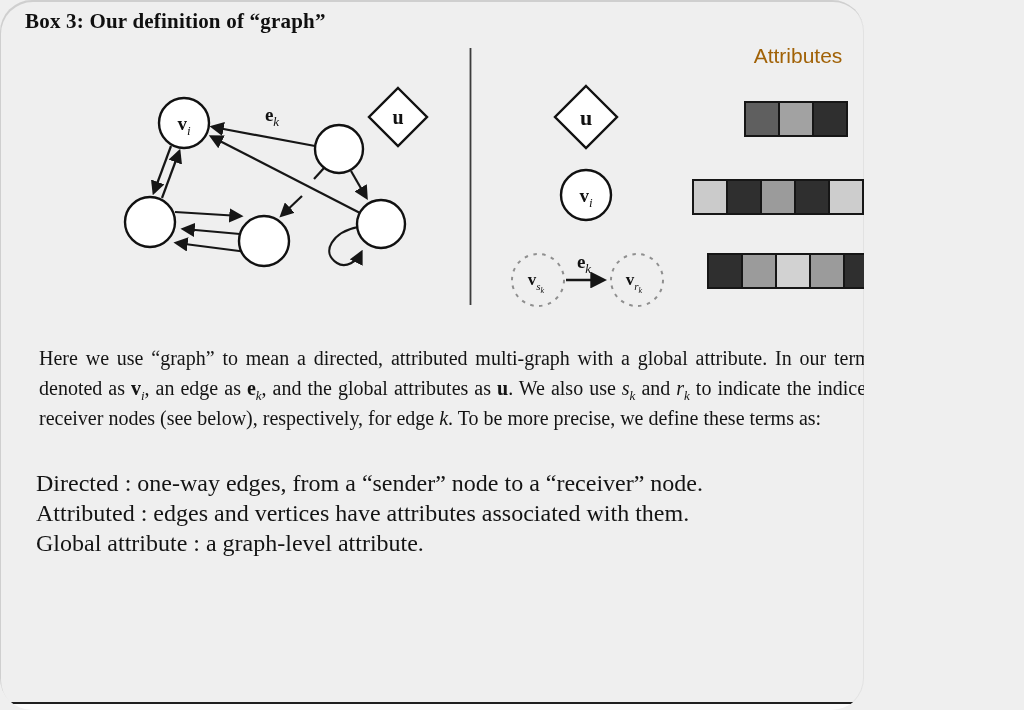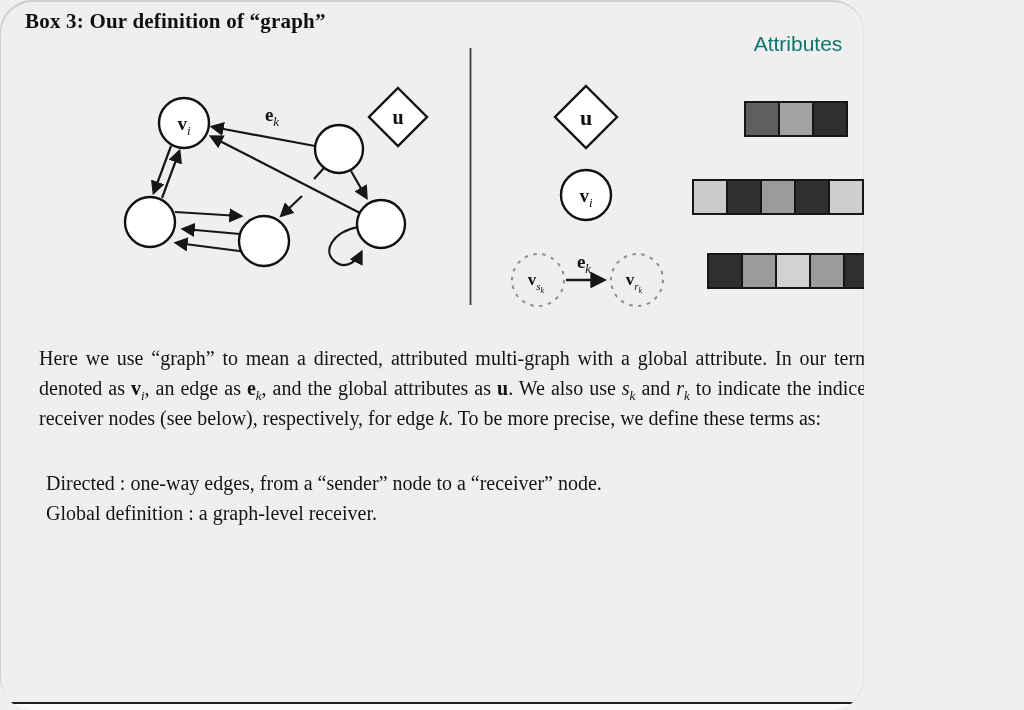--- a/index.html
+++ b/index.html
@@ -9,38 +9,38 @@
     box-shadow:inset 1px 2px 0 #cfcfcf, inset -1px 0 0 #e2e2e2;
     border-radius:32px;
   }
   .title{
     position:absolute;left:25px;top:8px;margin:0;
     font-size:21px;font-weight:bold;line-height:26px;color:#101010;
     letter-spacing:.2px;
   }
   .figure-svg{position:absolute;left:0;top:0;}
   .attributes-heading{
-    position:absolute;left:698px;top:32px;width:200px;text-align:center;
-    font-family:"Liberation Sans",sans-serif;font-size:21px;color:#0f766e;
+    position:absolute;left:698px;top:44px;width:200px;text-align:center;
+    font-family:"Liberation Sans",sans-serif;font-size:21px;color:#a16207;
   }
   .bar{position:absolute;display:flex;}
   .bar-cell{
     width:36px;height:36px;box-sizing:border-box;border:2px solid #161616;
     margin-left:-2px;
   }
   .bar-cell:first-child{margin-left:0;}
   .para{
     position:absolute;left:23px;width:981px;margin:16px;
     font-size:20px;line-height:30px;text-align:justify;
   }
   .p1{top:327px;}
   .p2{top:633px;}
   .defs{
-    position:absolute;left:46px;top:468px;width:958px;
-    font-size:20px;line-height:30px;
+    position:absolute;left:36px;top:468px;width:958px;
+    font-size:24px;line-height:30px;
   }
   sub{font-size:13px;line-height:0;}
   .bottom-rule{
     position:absolute;left:0;top:702px;width:1024px;height:2px;background:#1f1f1f;
   }
   .below-rule{
     position:absolute;left:0;top:704px;width:1024px;height:6px;background:#fbfbfb;
   }
   .svg-label{fill:#111;font-family:"Liberation Serif",serif;}
 </style>
@@ -121,19 +121,20 @@
       <div class="bar-cell" style="background: rgb(155, 155, 155);"></div>
       <div class="bar-cell" style="background: rgb(210, 210, 210);"></div>
       <div class="bar-cell" style="background: rgb(155, 155, 155);"></div>
       <div class="bar-cell" style="background: rgb(47, 47, 47);"></div>
     </div>
 
   <p class="para p1"><span>Here we use “graph” to mean a directed, attributed multi-graph with a global attribute. In our terminology, a node is denoted as </span><span style="font-weight: bold;">v</span><sub style="font-style: italic;">i</sub><span>, an edge as </span><span style="font-weight: bold;">e</span><sub style="font-style: italic;">k</sub><span>, and the global attributes as </span><span style="font-weight: bold;">u</span><span>. We also use </span><span style="font-style: italic;">s</span><sub style="font-style: italic;">k</sub><span> and </span><span style="font-style: italic;">r</span><sub style="font-style: italic;">k</sub><span> to indicate the indices of the sender and receiver nodes (see below), respectively, for edge </span><span style="font-style: italic;">k</span><span>. To be more precise, we define these terms as:</span></p>
 
   <div class="defs">
       <div class="def-row"><span>Directed</span><span> : </span><span>one-way edges, from a “sender” node to a “receiver” node.</span></div>
-      <div class="def-row"><span>Global definition</span><span> : </span><span>a graph-level receiver.</span></div>
+      <div class="def-row"><span>Attributed</span><span> : </span><span>edges and vertices have attributes associated with them.</span></div>
+      <div class="def-row"><span>Global attribute</span><span> : </span><span>a graph-level attribute.</span></div>
     </div>
 
 
   <div class="bottom-rule"></div>
   <div class="below-rule"></div>
 </div>
 
 </body></html>

